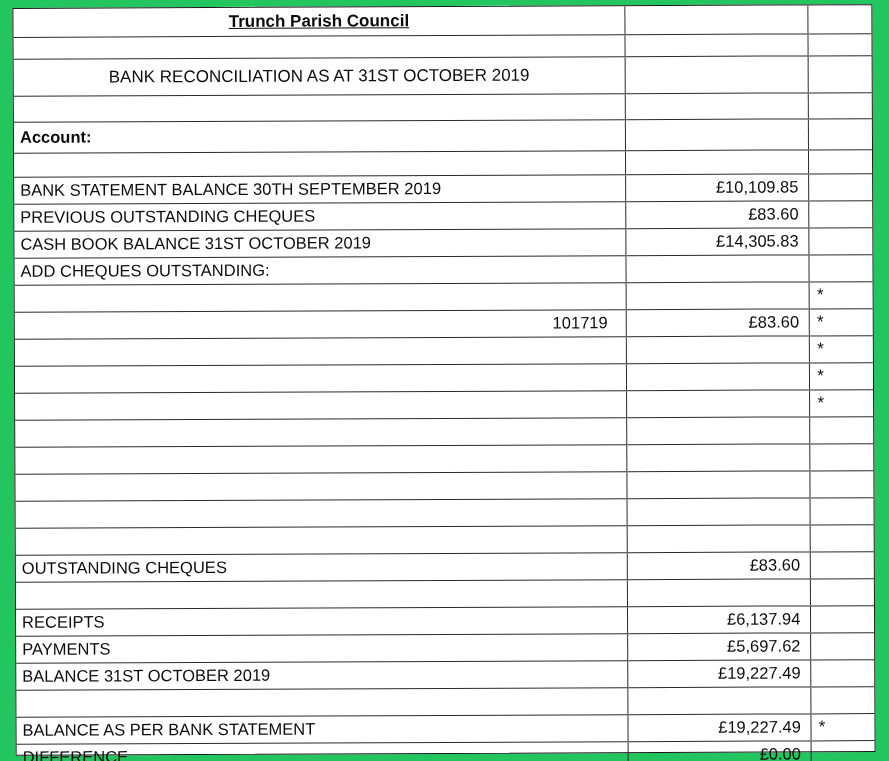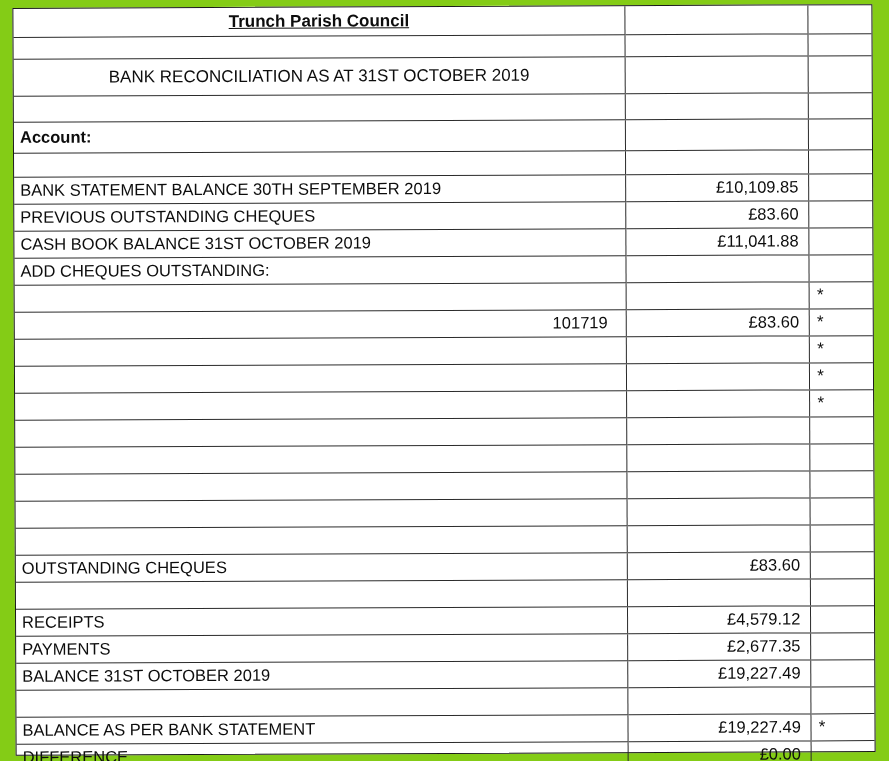--- a/index.html
+++ b/index.html
@@ -12,21 +12,21 @@
     height: 761px;
     font-family: "Liberation Sans", sans-serif;
     color: #0d0d0d;
     position: relative;
     overflow: hidden;
   }
   
   .page {
     position: absolute;
     inset: 0;
-    background: #84cc16;
+    background: #22c55e;
   }
   .sheet {
     position: absolute;
     left: 14px;
     top: 6px;
     width: 860px;
     height: 748px;
     border: 1.6px solid #1a1a1a;
     box-sizing: border-box;
     background: #ffffff;
@@ -117,21 +117,21 @@
             <td class="c-amount">£10,109.85</td>
             <td class="c-star star"></td>
           </tr>
           <tr style="height: 27px;">
             <td class="left">PREVIOUS OUTSTANDING CHEQUES</td>
             <td class="c-amount">£83.60</td>
             <td class="c-star star"></td>
           </tr>
           <tr style="height: 27px;">
             <td class="left">CASH BOOK BALANCE 31ST OCTOBER 2019</td>
-            <td class="c-amount">£11,041.88</td>
+            <td class="c-amount">£14,305.83</td>
             <td class="c-star star"></td>
           </tr>
           <tr style="height: 27px;">
             <td class="left">ADD CHEQUES OUTSTANDING:</td>
             <td class="c-amount"></td>
             <td class="c-star star"></td>
           </tr>
           <tr style="height: 27px;">
             <td class="left"></td>
             <td class="c-amount"></td>
@@ -187,26 +187,26 @@
             <td class="c-amount">£83.60</td>
             <td class="c-star star"></td>
           </tr>
           <tr style="height: 27px;">
             <td class="left"></td>
             <td class="c-amount"></td>
             <td class="c-star star"></td>
           </tr>
           <tr style="height: 27px;">
             <td class="left">RECEIPTS</td>
-            <td class="c-amount">£4,579.12</td>
+            <td class="c-amount">£6,137.94</td>
             <td class="c-star star"></td>
           </tr>
           <tr style="height: 27px;">
             <td class="left">PAYMENTS</td>
-            <td class="c-amount">£2,677.35</td>
+            <td class="c-amount">£5,697.62</td>
             <td class="c-star star"></td>
           </tr>
           <tr style="height: 27px;">
             <td class="left">BALANCE 31ST OCTOBER 2019</td>
             <td class="c-amount">£19,227.49</td>
             <td class="c-star star"></td>
           </tr>
           <tr style="height: 27px;">
             <td class="left"></td>
             <td class="c-amount"></td>

